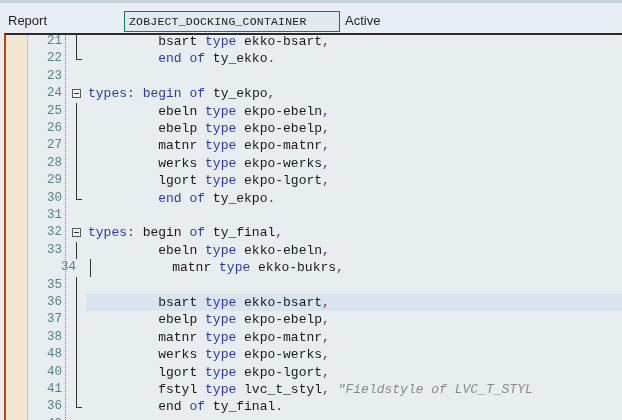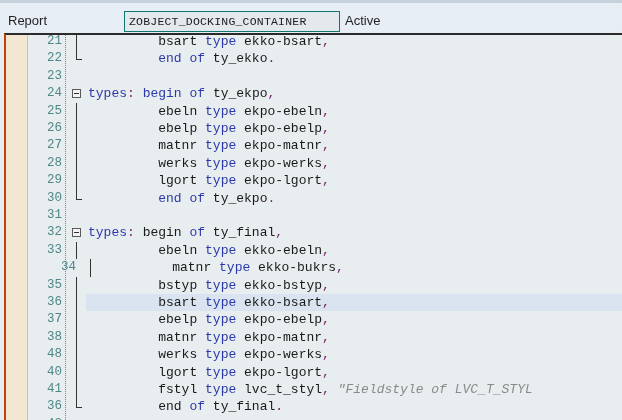--- a/index.html
+++ b/index.html
@@ -95,21 +95,21 @@
       <div class="line" style="top: 67.6px;"><span class="lnum">25</span><span class="vbar"></span><span class="code"><span>         ebeln </span><span class="kw">type</span><span> ekpo-ebeln</span><span class="pu">,</span></span></div>
       <div class="line" style="top: 85px;"><span class="lnum">26</span><span class="vbar"></span><span class="code"><span>         ebelp </span><span class="kw">type</span><span> ekpo-ebelp</span><span class="pu">,</span></span></div>
       <div class="line" style="top: 102.4px;"><span class="lnum">27</span><span class="vbar"></span><span class="code"><span>         matnr </span><span class="kw">type</span><span> ekpo-matnr</span><span class="pu">,</span></span></div>
       <div class="line" style="top: 119.8px;"><span class="lnum">28</span><span class="vbar"></span><span class="code"><span>         werks </span><span class="kw">type</span><span> ekpo-werks</span><span class="pu">,</span></span></div>
       <div class="line" style="top: 137.2px;"><span class="lnum">29</span><span class="vbar"></span><span class="code"><span>         lgort </span><span class="kw">type</span><span> ekpo-lgort</span><span class="pu">,</span></span></div>
       <div class="line" style="top: 154.6px;"><span class="lnum">30</span><span class="vend"></span><span class="code"><span>         </span><span class="kw">end</span><span> </span><span class="kw">of</span><span> ty_ekpo</span><span class="pu">.</span></span></div>
       <div class="line" style="top: 172px;"><span class="lnum">31</span><span class="code"></span></div>
       <div class="line" style="top: 189.4px;"><span class="lnum">32</span><span class="fold"></span><span class="code"><span class="kw">types</span><span class="pu">:</span><span> begin </span><span class="kw">of</span><span> ty_final</span><span class="pu">,</span></span></div>
       <div class="line" style="top: 206.8px;"><span class="lnum">33</span><span class="vbar"></span><span class="code"><span>         ebeln </span><span class="kw">type</span><span> ekko-ebeln</span><span class="pu">,</span></span></div>
       <div class="line" style="top: 224.2px; margin-left: 14px;"><span class="lnum">34</span><span class="vbar"></span><span class="code"><span>         matnr </span><span class="kw">type</span><span> ekko-bukrs</span><span class="pu">,</span></span></div>
-      <div class="line" style="top: 241.6px;"><span class="lnum">35</span><span class="vbar"></span><span class="code"><span>         bstyp </span><span class="kw">type</span><span> ekko-bstyp</span><span class="pu">,</span></span></div>
+      <div class="line" style="top: 241.6px;"><span class="lnum">35</span><span class="vbar"></span></div>
       <div class="line highlight" style="top: 259px;"><span class="lnum">36</span><span class="vbar"></span><span class="code"><span>         bsart </span><span class="kw">type</span><span> ekko-bsart</span><span class="pu">,</span></span></div>
       <div class="line" style="top: 276.4px;"><span class="lnum">37</span><span class="vbar"></span><span class="code"><span>         ebelp </span><span class="kw">type</span><span> ekpo-ebelp</span><span class="pu">,</span></span></div>
       <div class="line" style="top: 293.8px;"><span class="lnum">38</span><span class="vbar"></span><span class="code"><span>         matnr </span><span class="kw">type</span><span> ekpo-matnr</span><span class="pu">,</span></span></div>
       <div class="line" style="top: 311.2px;"><span class="lnum">48</span><span class="vbar"></span><span class="code"><span>         werks </span><span class="kw">type</span><span> ekpo-werks</span><span class="pu">,</span></span></div>
       <div class="line" style="top: 328.6px;"><span class="lnum">40</span><span class="vbar"></span><span class="code"><span>         lgort </span><span class="kw">type</span><span> ekpo-lgort</span><span class="pu">,</span></span></div>
       <div class="line" style="top: 346px;"><span class="lnum">41</span><span class="vbar"></span><span class="code"><span>         fstyl </span><span class="kw">type</span><span> lvc_t_styl</span><span class="pu">,</span><span> </span><span class="cm">"Fieldstyle of LVC_T_STYL</span></span></div>
       <div class="line" style="top: 363.4px;"><span class="lnum">36</span><span class="vend"></span><span class="code"><span>         end </span><span class="kw">of</span><span> ty_final</span><span class="pu">.</span></span></div>
       <div class="line" style="top: 380.8px;"><span class="lnum">43</span><span class="code"></span></div>
     </div>
 </div>

